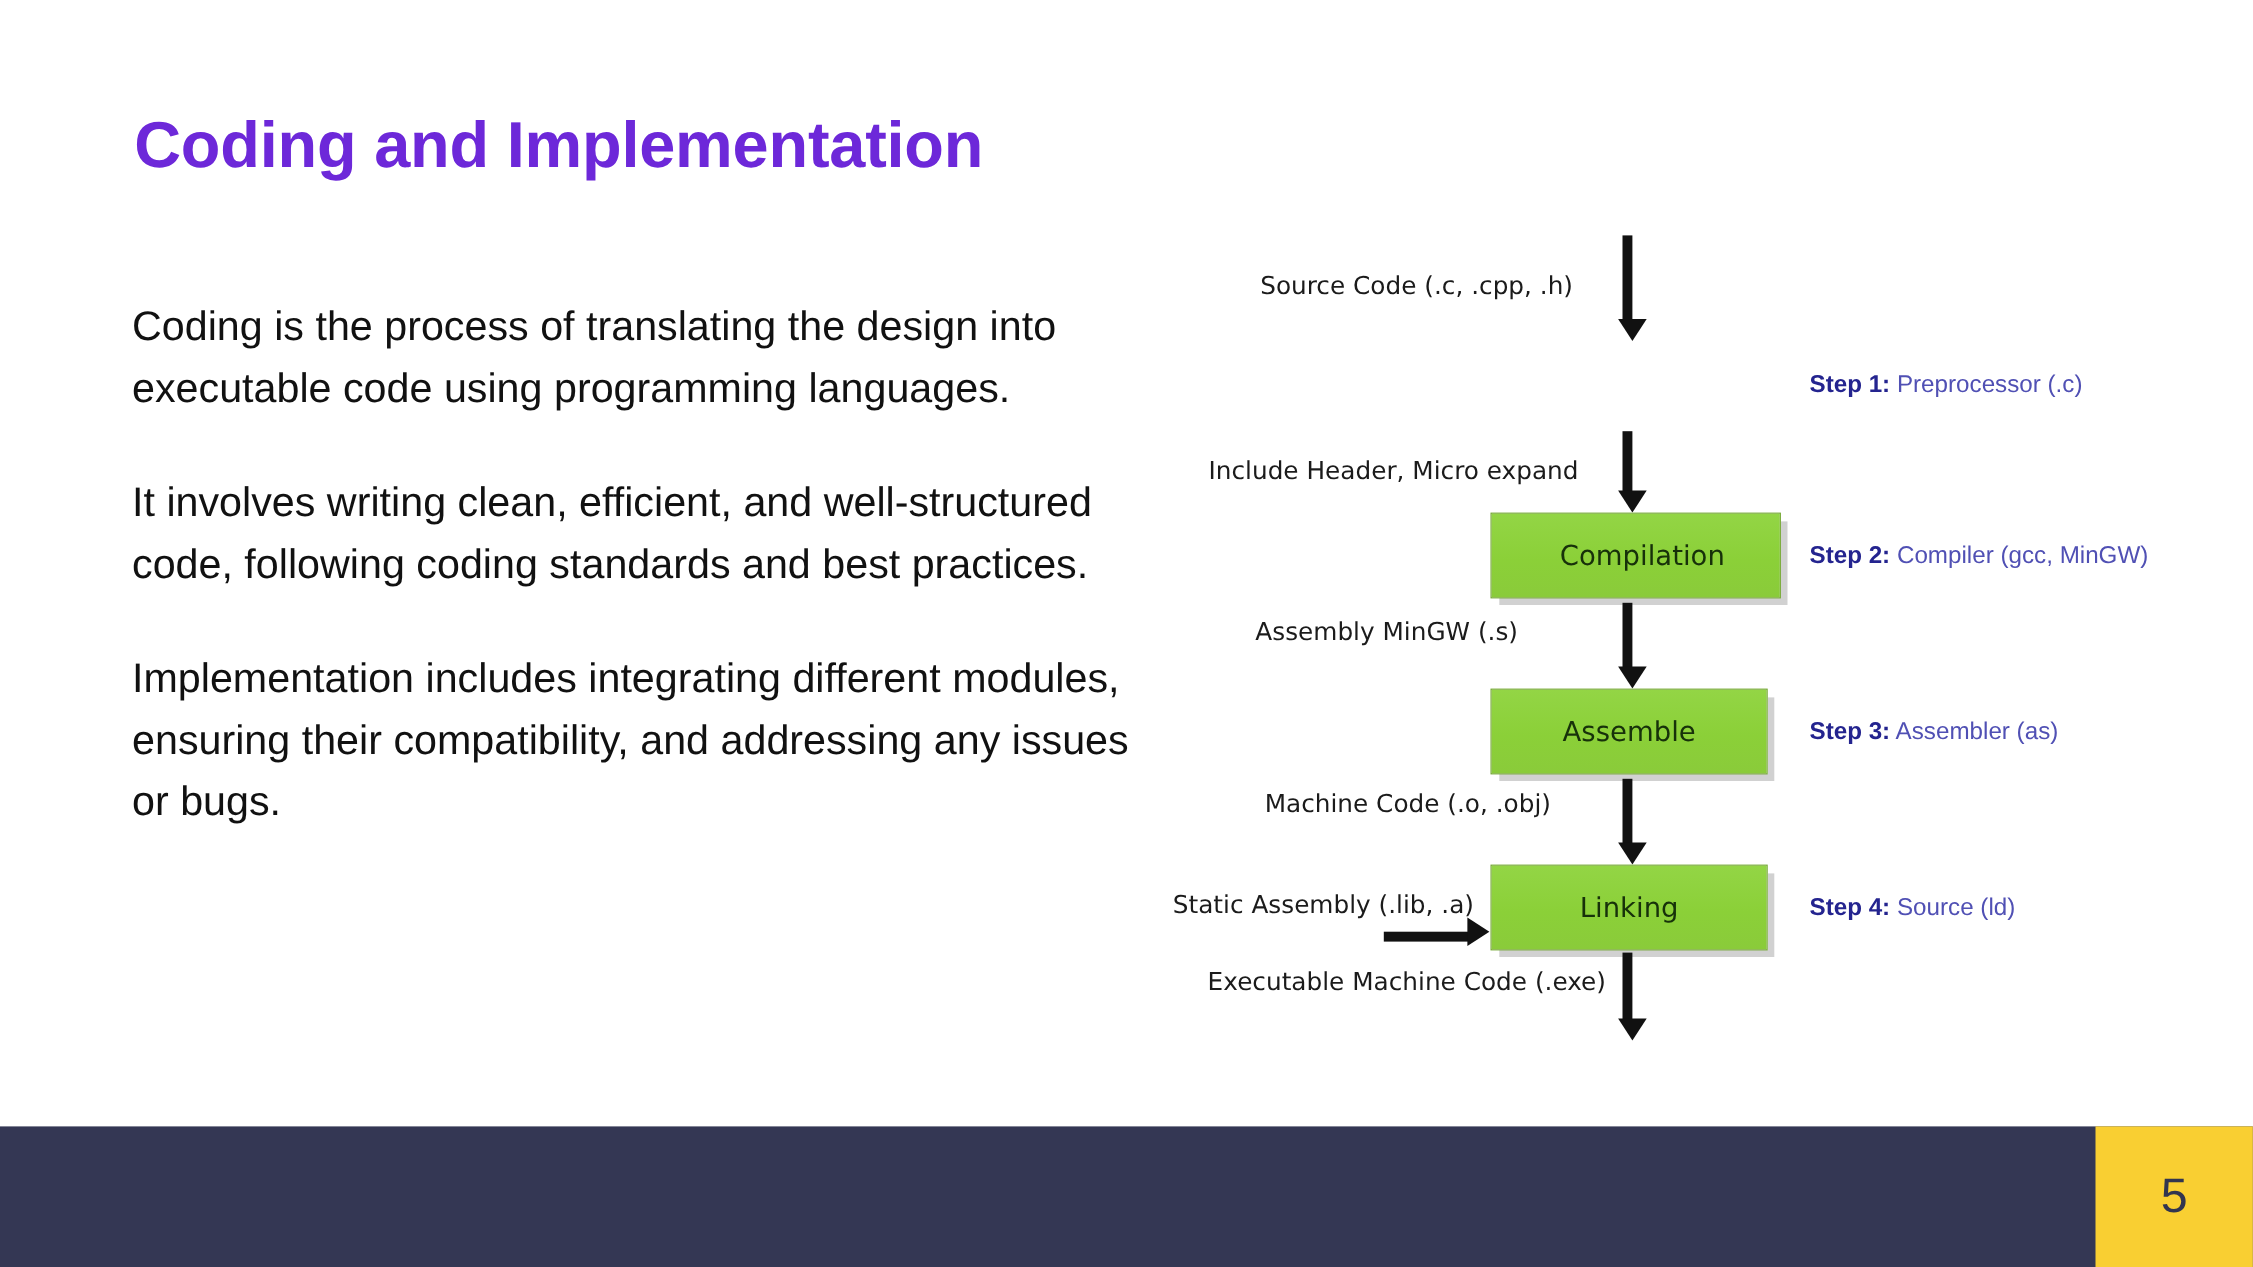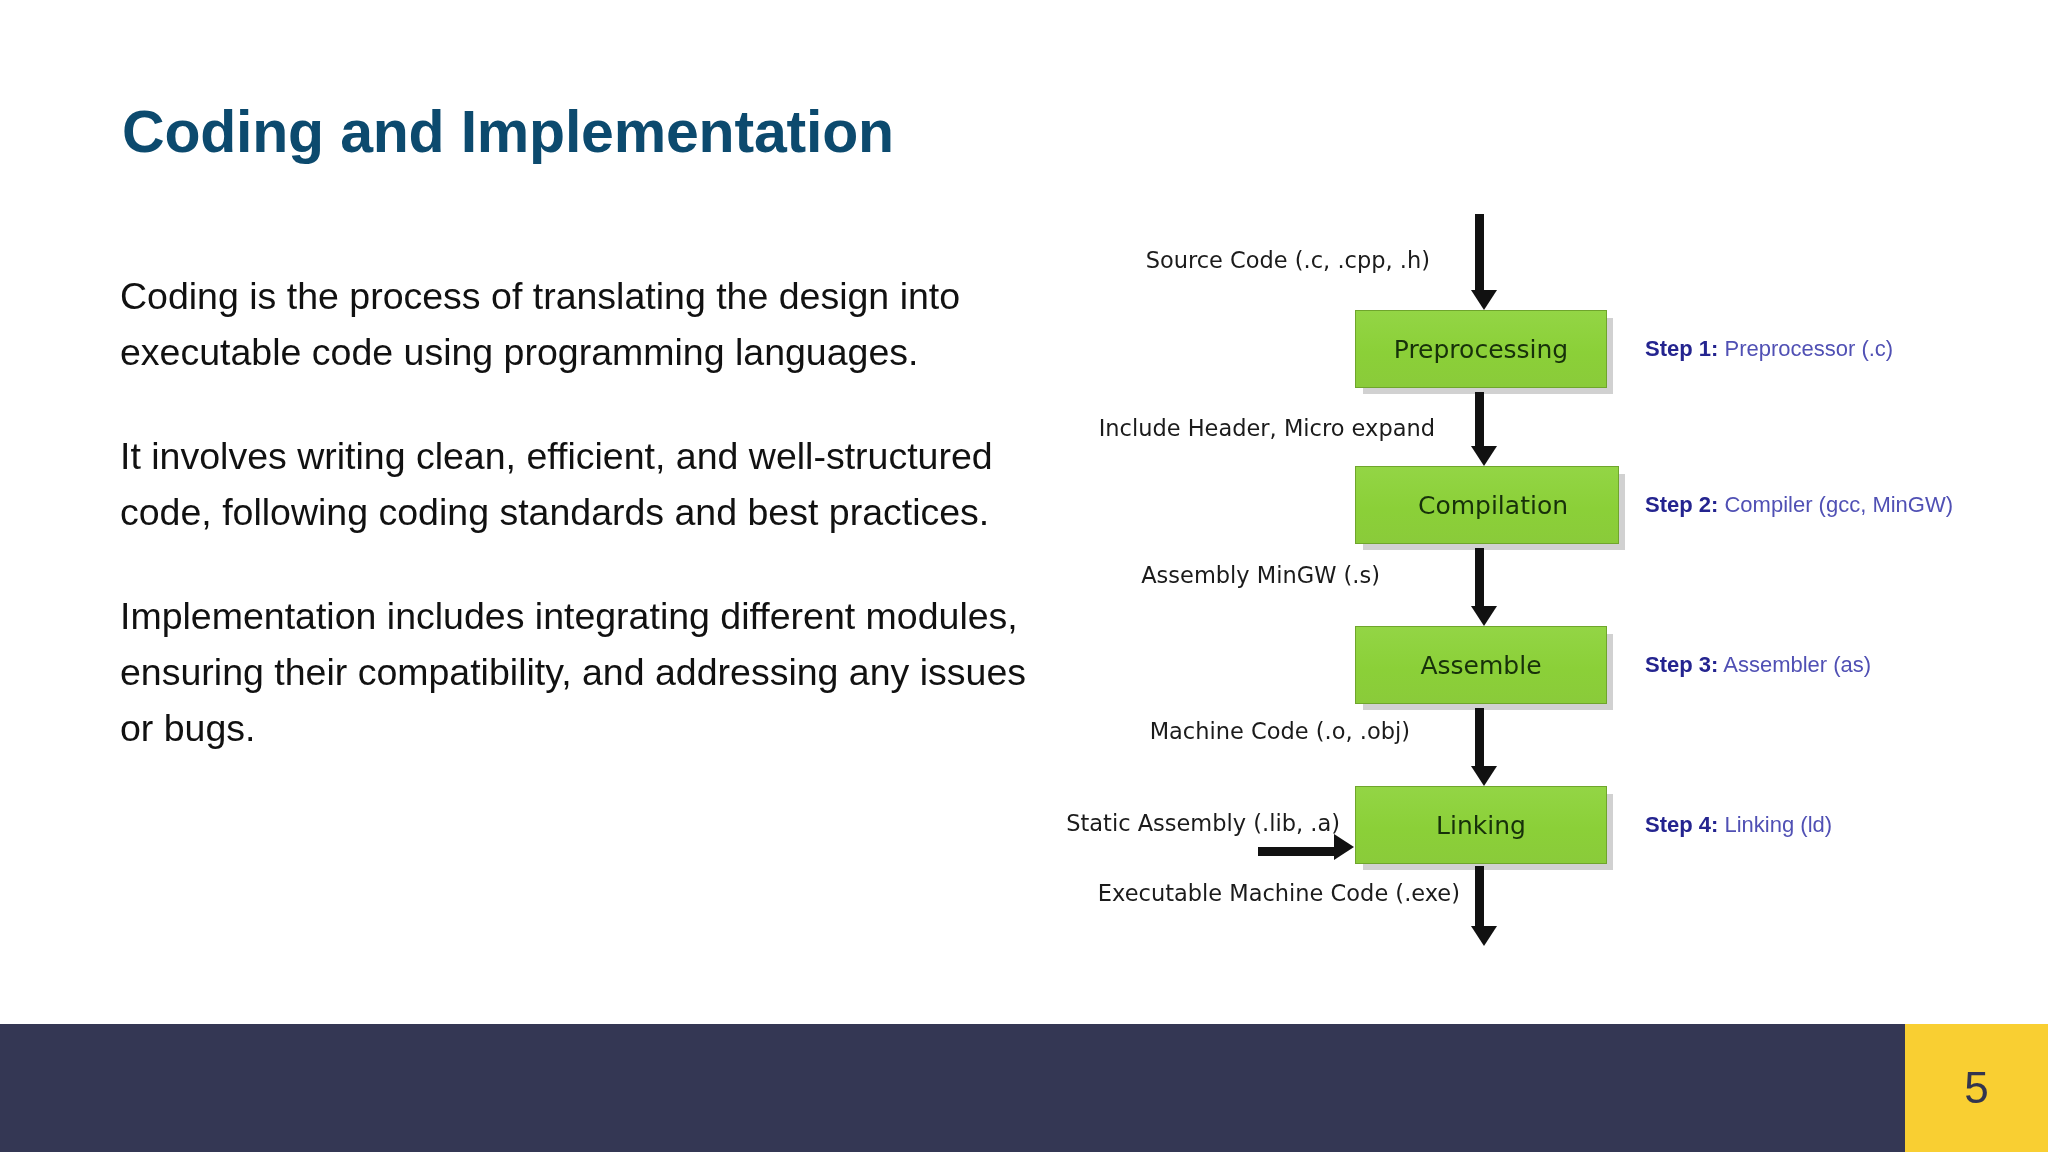--- a/index.html
+++ b/index.html
@@ -11,21 +11,21 @@
     position:relative;
   }
   .slide{position:absolute;inset:0;background:#fff;}
 
   
   .title{
     position:absolute;
     left:122px;top:98px;
     font-size:59px;
     font-weight:bold;
-    color:#0c4a6e;
+    color:#6d28d9;
     letter-spacing:-0.2px;
     white-space:nowrap;
   }
 
   
   .body-col{
     position:absolute;
     left:120px;top:268px;
     width:910px;
   }
@@ -122,21 +122,20 @@
     <p class="para">Implementation includes integrating different modules, ensuring their compatibility, and addressing any issues or bugs.</p>
   </div>
 
   <div class="diagram">
 
     <div class="varrow" style="left:435px;top:-48px;height:78px;"></div>
     <div class="vhead" style="left:431px;top:28px;"></div>
 
     <div class="dg-left" style="left:0px;top:-15px;width:390px;">Source Code (.c, .cpp, .h)</div>
 
-    <div class="dg-box" style="left:315px;top:48px;">Preprocessing</div>
     <div class="dg-step" style="left:605px;top:74px;">
       <b>Step 1:</b><span> Preprocessor (.c)</span>
     </div>
 
     <div class="varrow" style="left:435px;top:130px;height:56px;"></div>
     <div class="vhead" style="left:431px;top:184px;"></div>
 
     <div class="dg-left" style="left:0px;top:153px;width:395px;">Include Header, Micro expand</div>
 
     <div class="dg-box" style="left:315px;top:204px;padding-left:12px;">Compilation</div>
@@ -154,21 +153,21 @@
       <b>Step 3:</b><span> Assembler (as)</span>
     </div>
 
     <div class="varrow" style="left:435px;top:446px;height:60px;"></div>
     <div class="vhead" style="left:431px;top:504px;"></div>
 
     <div class="dg-left" style="left:0px;top:456px;width:370px;">Machine Code (.o, .obj)</div>
 
     <div class="dg-box" style="left:315px;top:524px;">Linking</div>
     <div class="dg-step" style="left:605px;top:550px;">
-      <b>Step 4:</b><span> Linking (ld)</span>
+      <b>Step 4:</b><span> Source (ld)</span>
     </div>
 
     <div class="dg-left" style="left:-30px;top:548px;width:330px;">Static Assembly (.lib, .a)</div>
     <div class="harrow" style="left:218px;top:585px;width:78px;"></div>
     <div class="hhead" style="left:294px;top:572px;"></div>
 
     <div class="varrow" style="left:435px;top:604px;height:62px;"></div>
     <div class="vhead" style="left:431px;top:664px;"></div>
 
     <div class="dg-left" style="left:-50px;top:618px;width:470px;">Executable Machine Code (.exe)</div>

